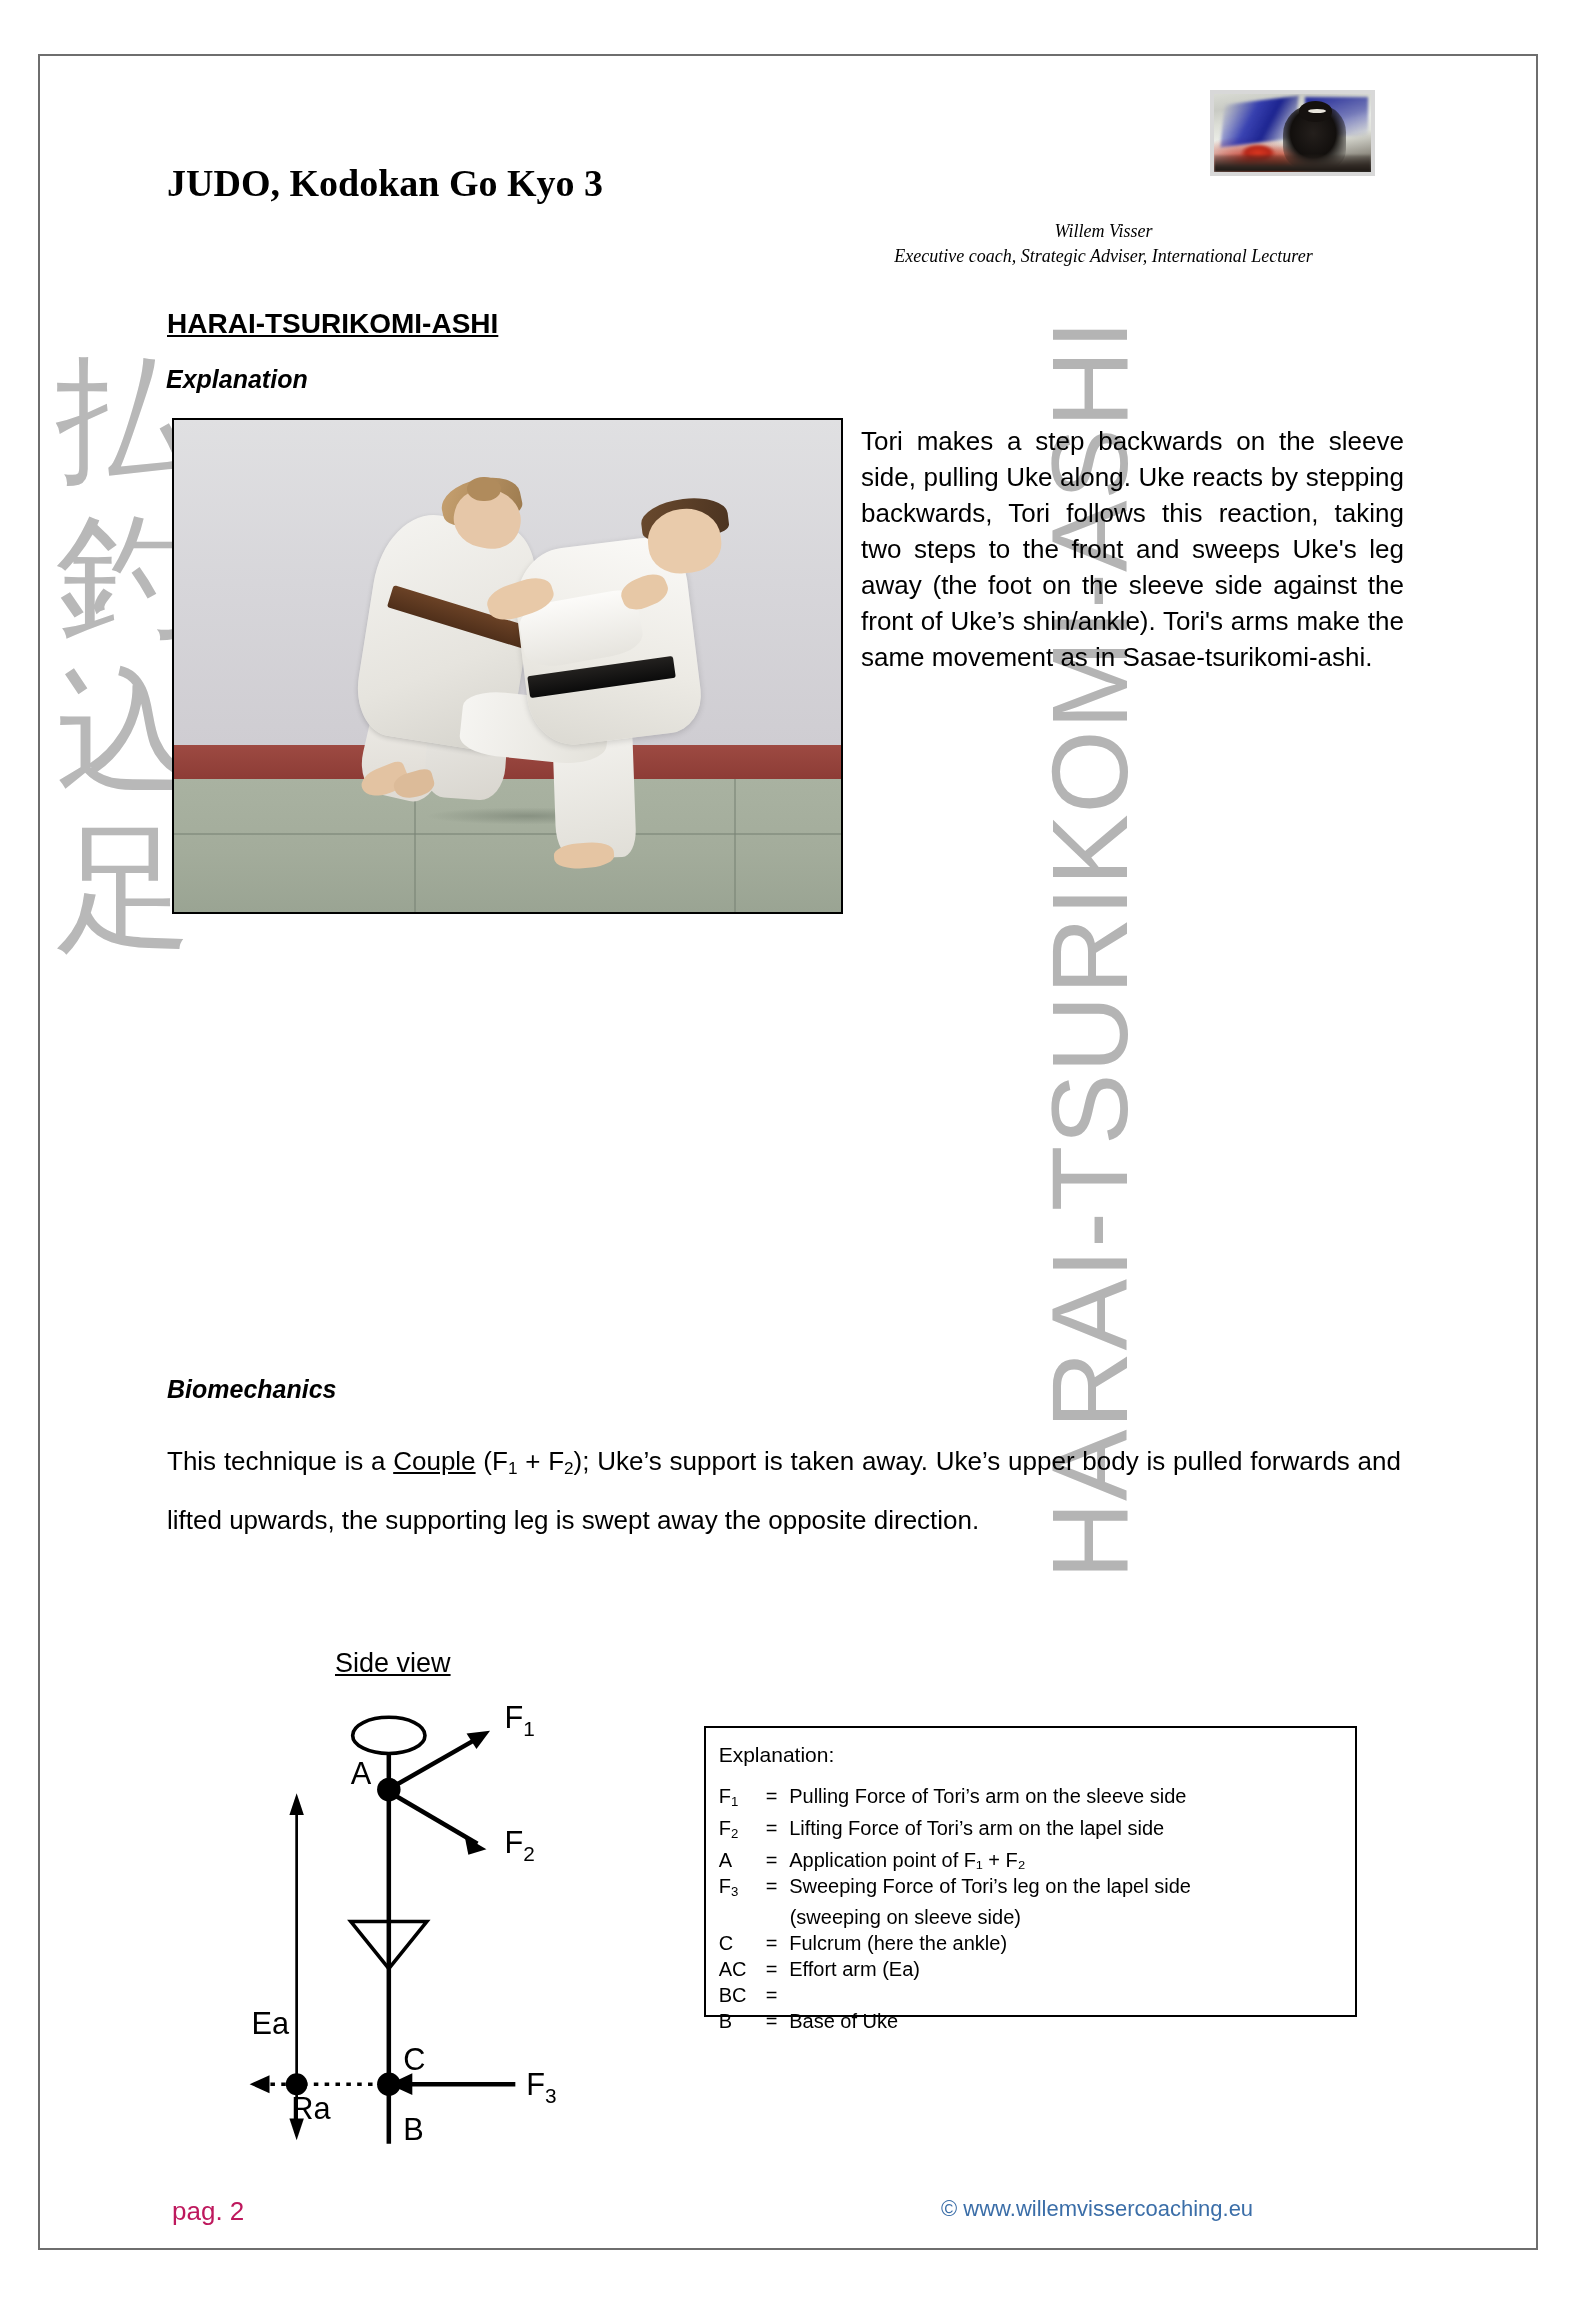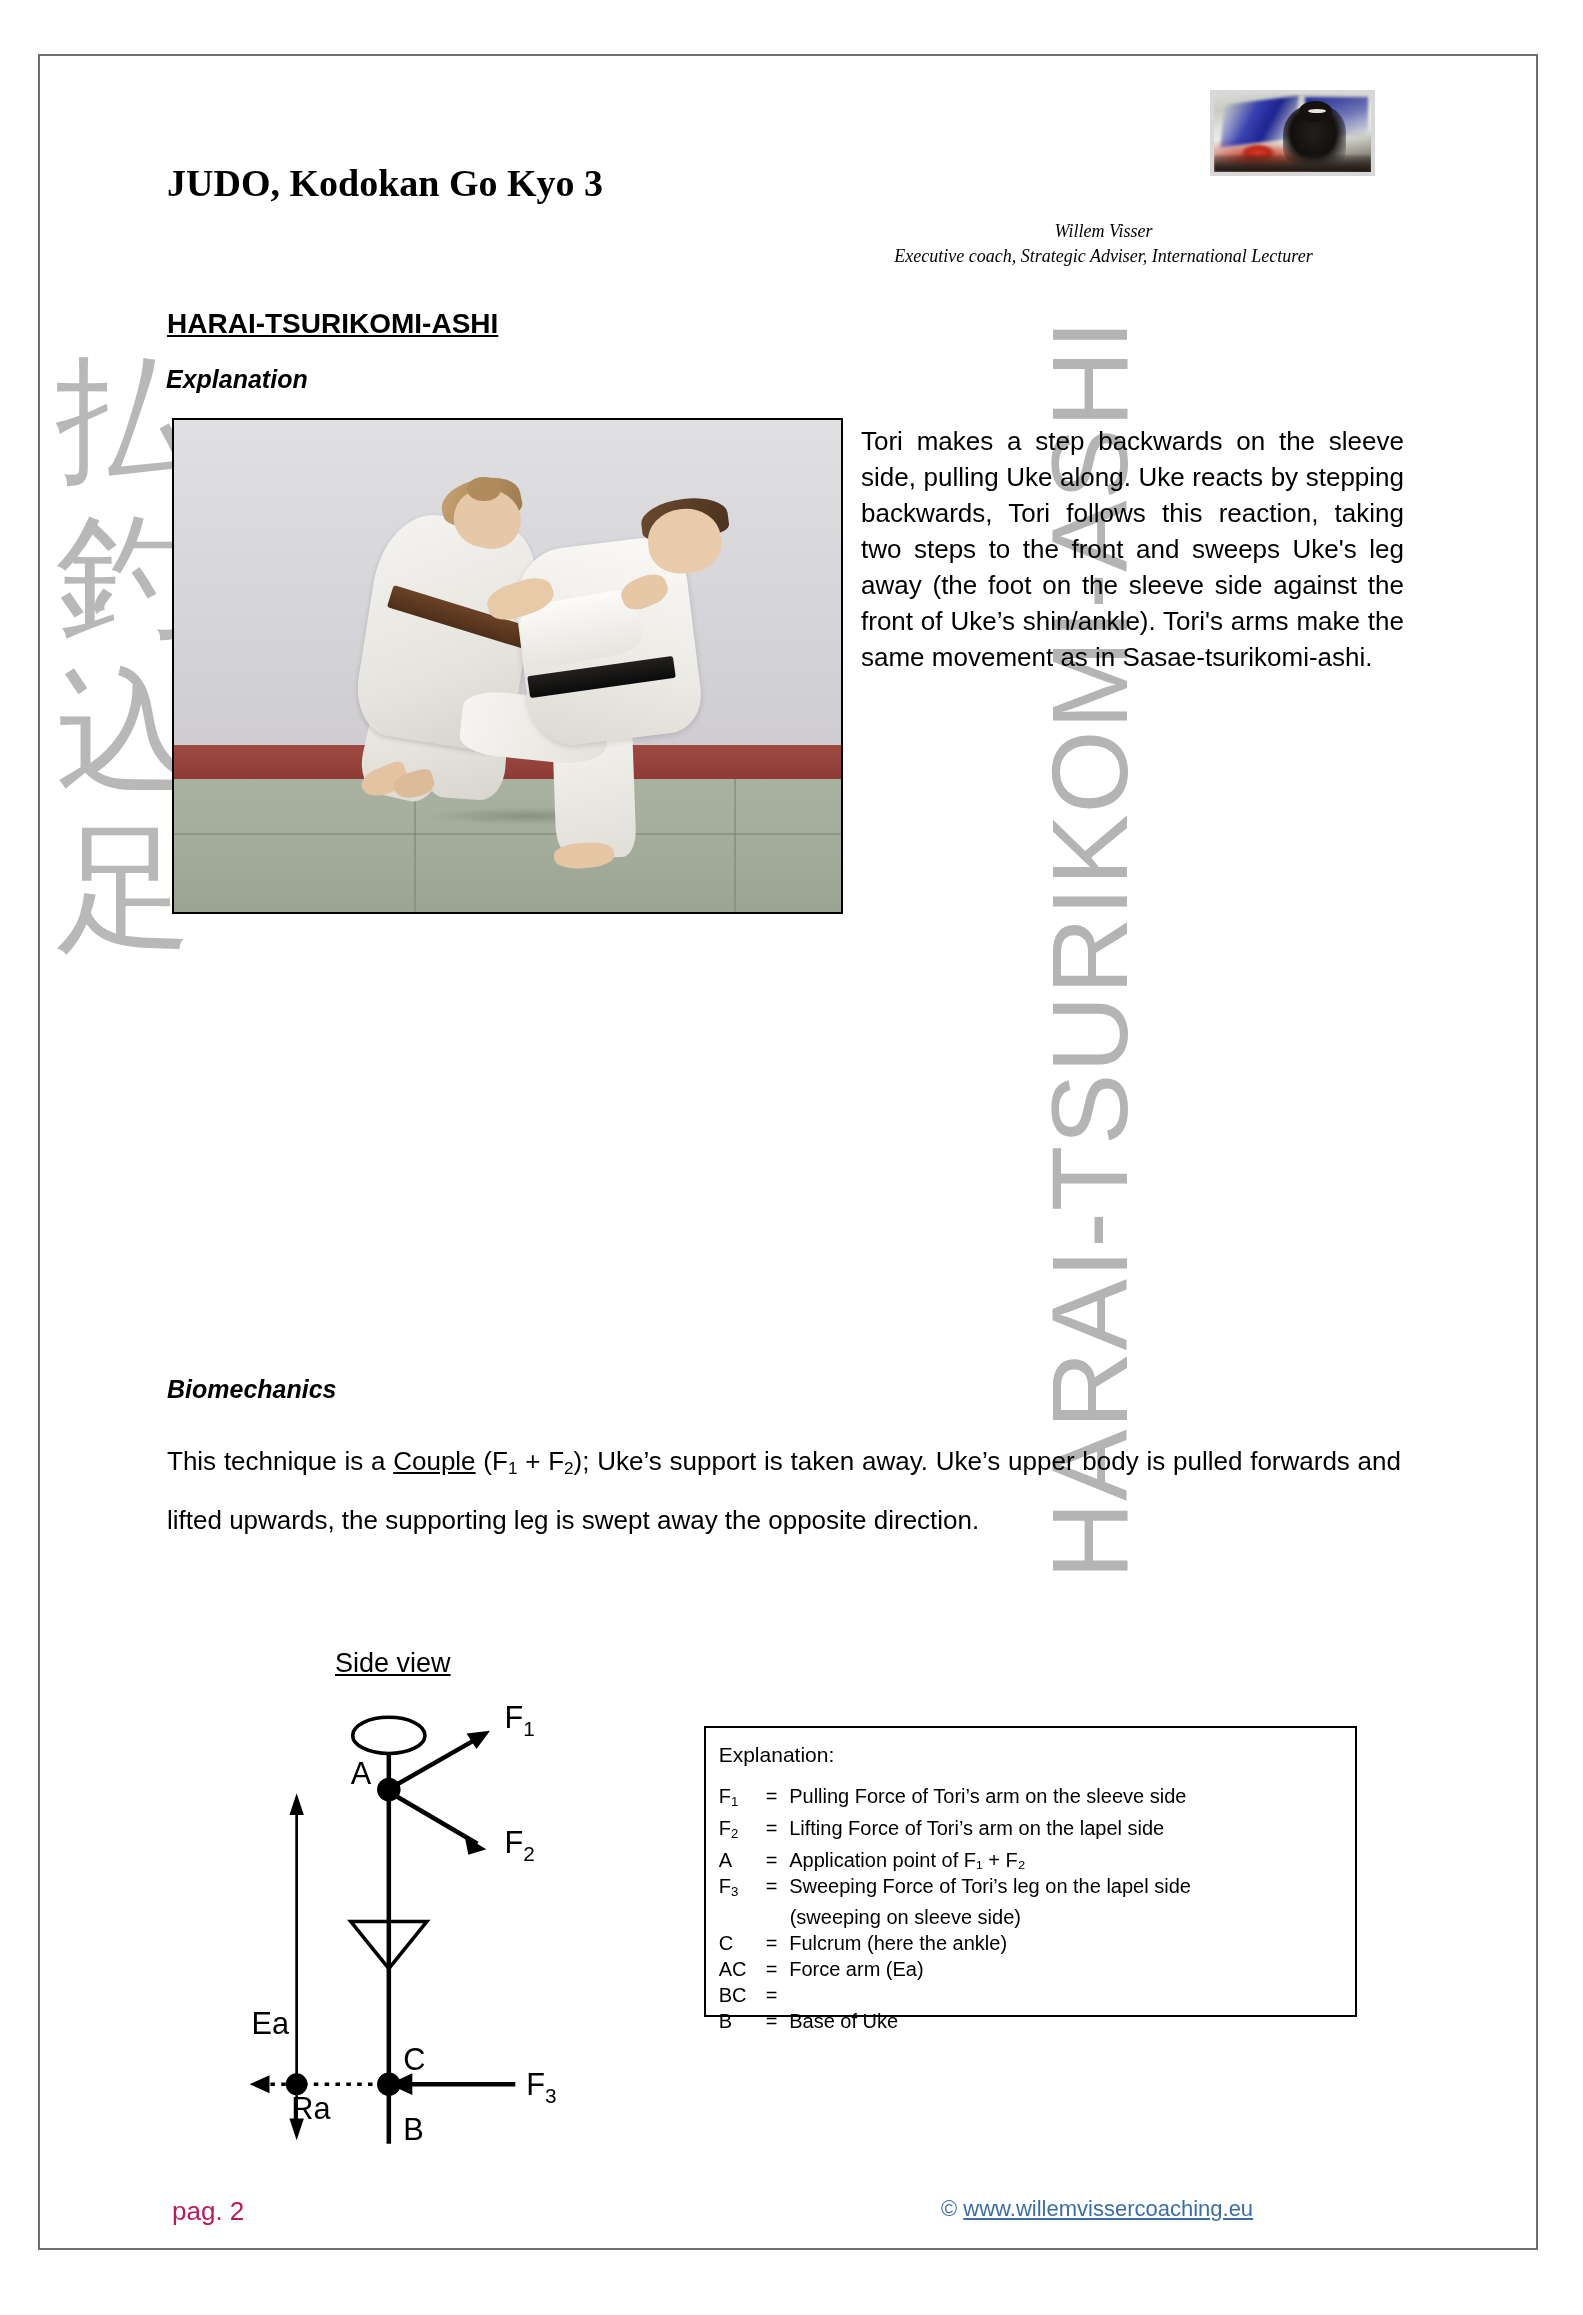--- a/index.html
+++ b/index.html
@@ -425,21 +425,21 @@
   }
   #footer-credit {
     position: absolute;
     left: 941px;
     top: 2196px;
     font-size: 22px;
     color: #3b6ea8;
     z-index: 5;
     white-space: nowrap;
   }
-  #footer-credit .url { text-decoration: underline; }
+  #footer-credit .url { }
 </style>
 </head>
 <body>
 
 <div id="page-frame"></div>
 
 <div id="kanji-watermark">
   <div>払</div>
   <div>釣</div>
   <div>込</div>
@@ -580,21 +580,21 @@
 
   <div class="legend-row">
     <span class="legend-sym"><span>C</span></span>
     <span class="legend-eq">=</span>
     <span class="legend-desc">Fulcrum (here the ankle)</span>
   </div>
 
   <div class="legend-row">
     <span class="legend-sym"><span>AC</span></span>
     <span class="legend-eq">=</span>
-    <span class="legend-desc">Force arm (Ea)</span>
+    <span class="legend-desc">Effort arm (Ea)</span>
   </div>
 
   <div class="legend-row">
     <span class="legend-sym"><span>BC</span></span>
     <span class="legend-eq">=</span>
   </div>
 
   <div class="legend-row">
     <span class="legend-sym"><span>B</span></span>
     <span class="legend-eq">=</span>

